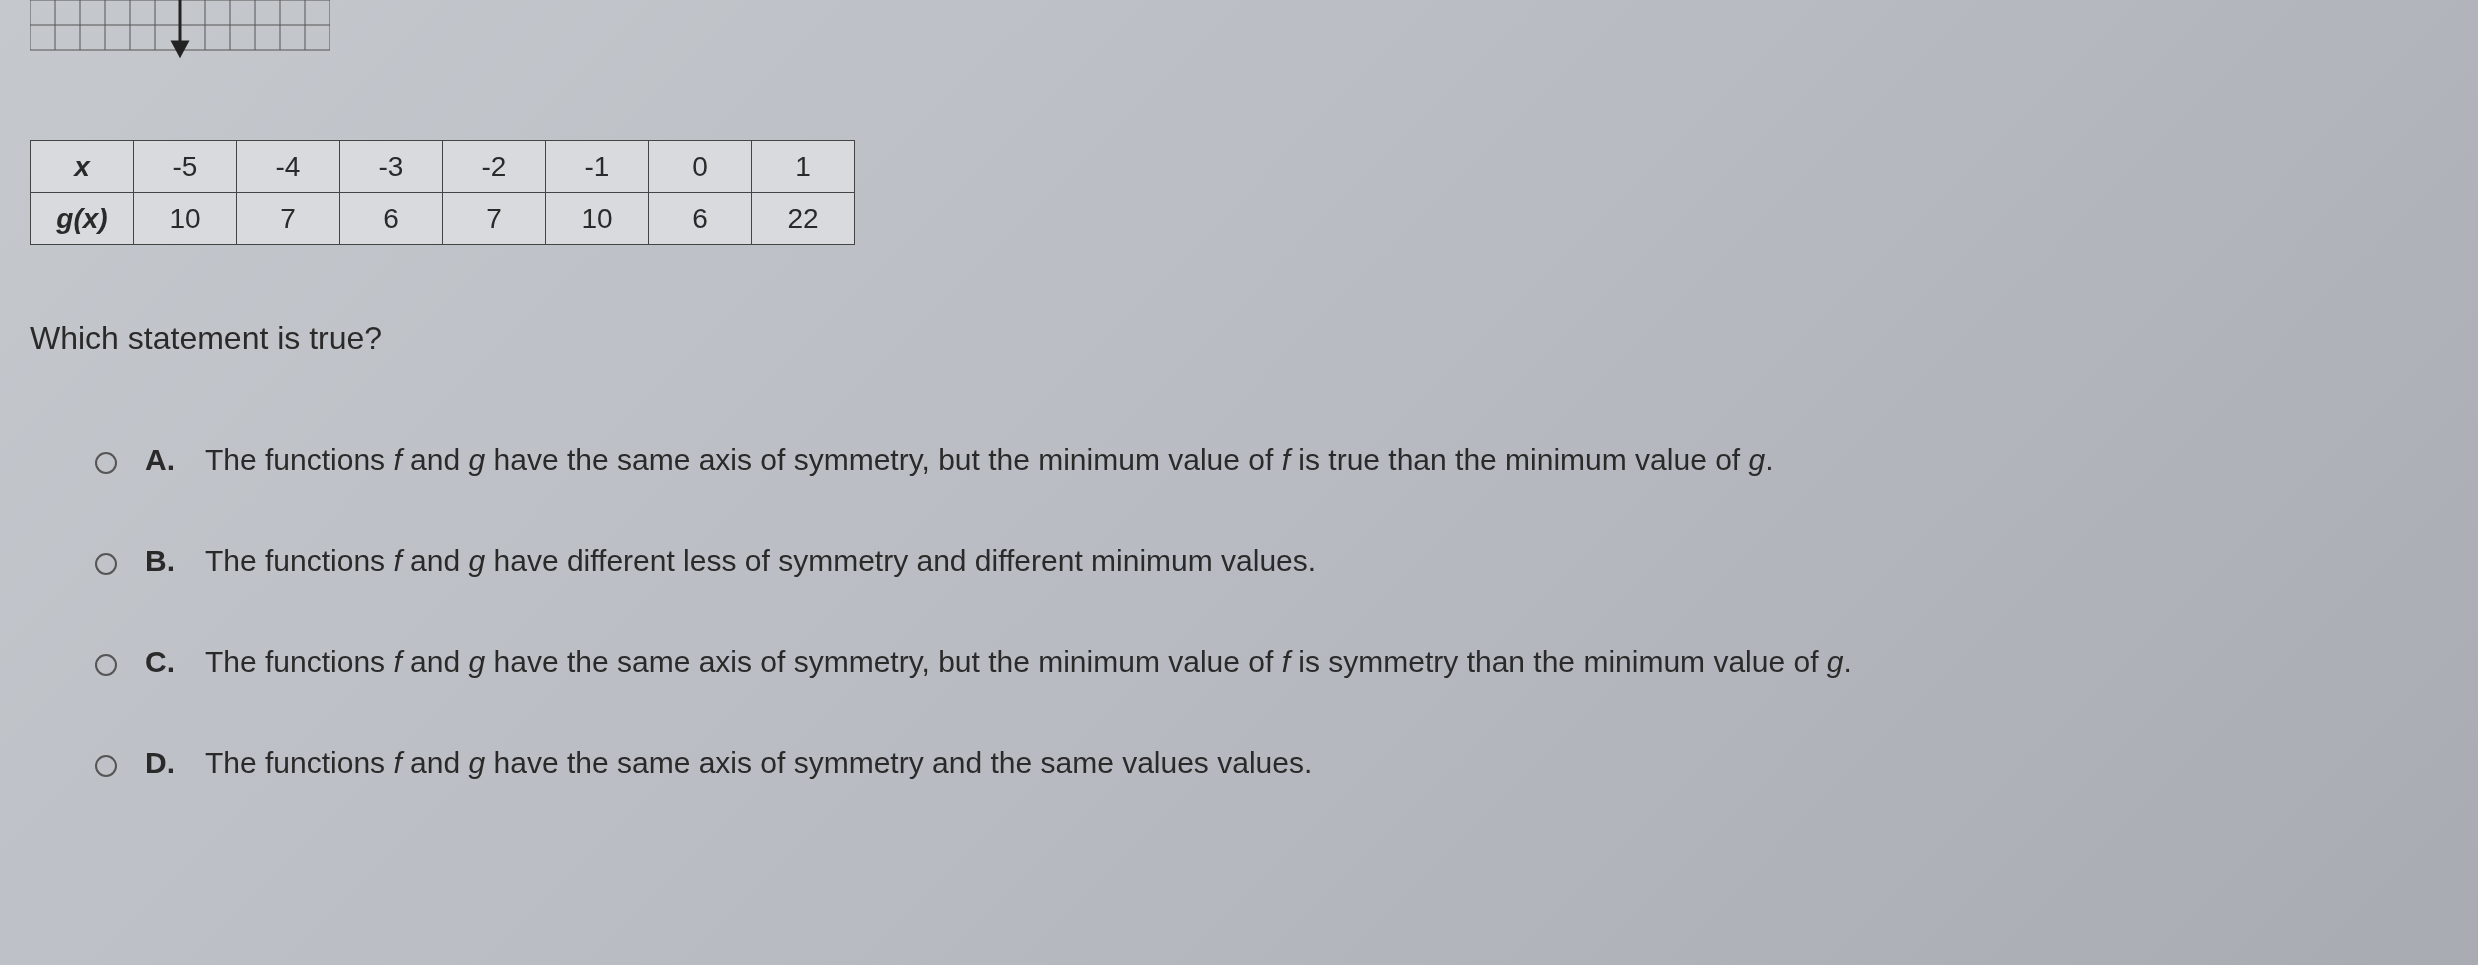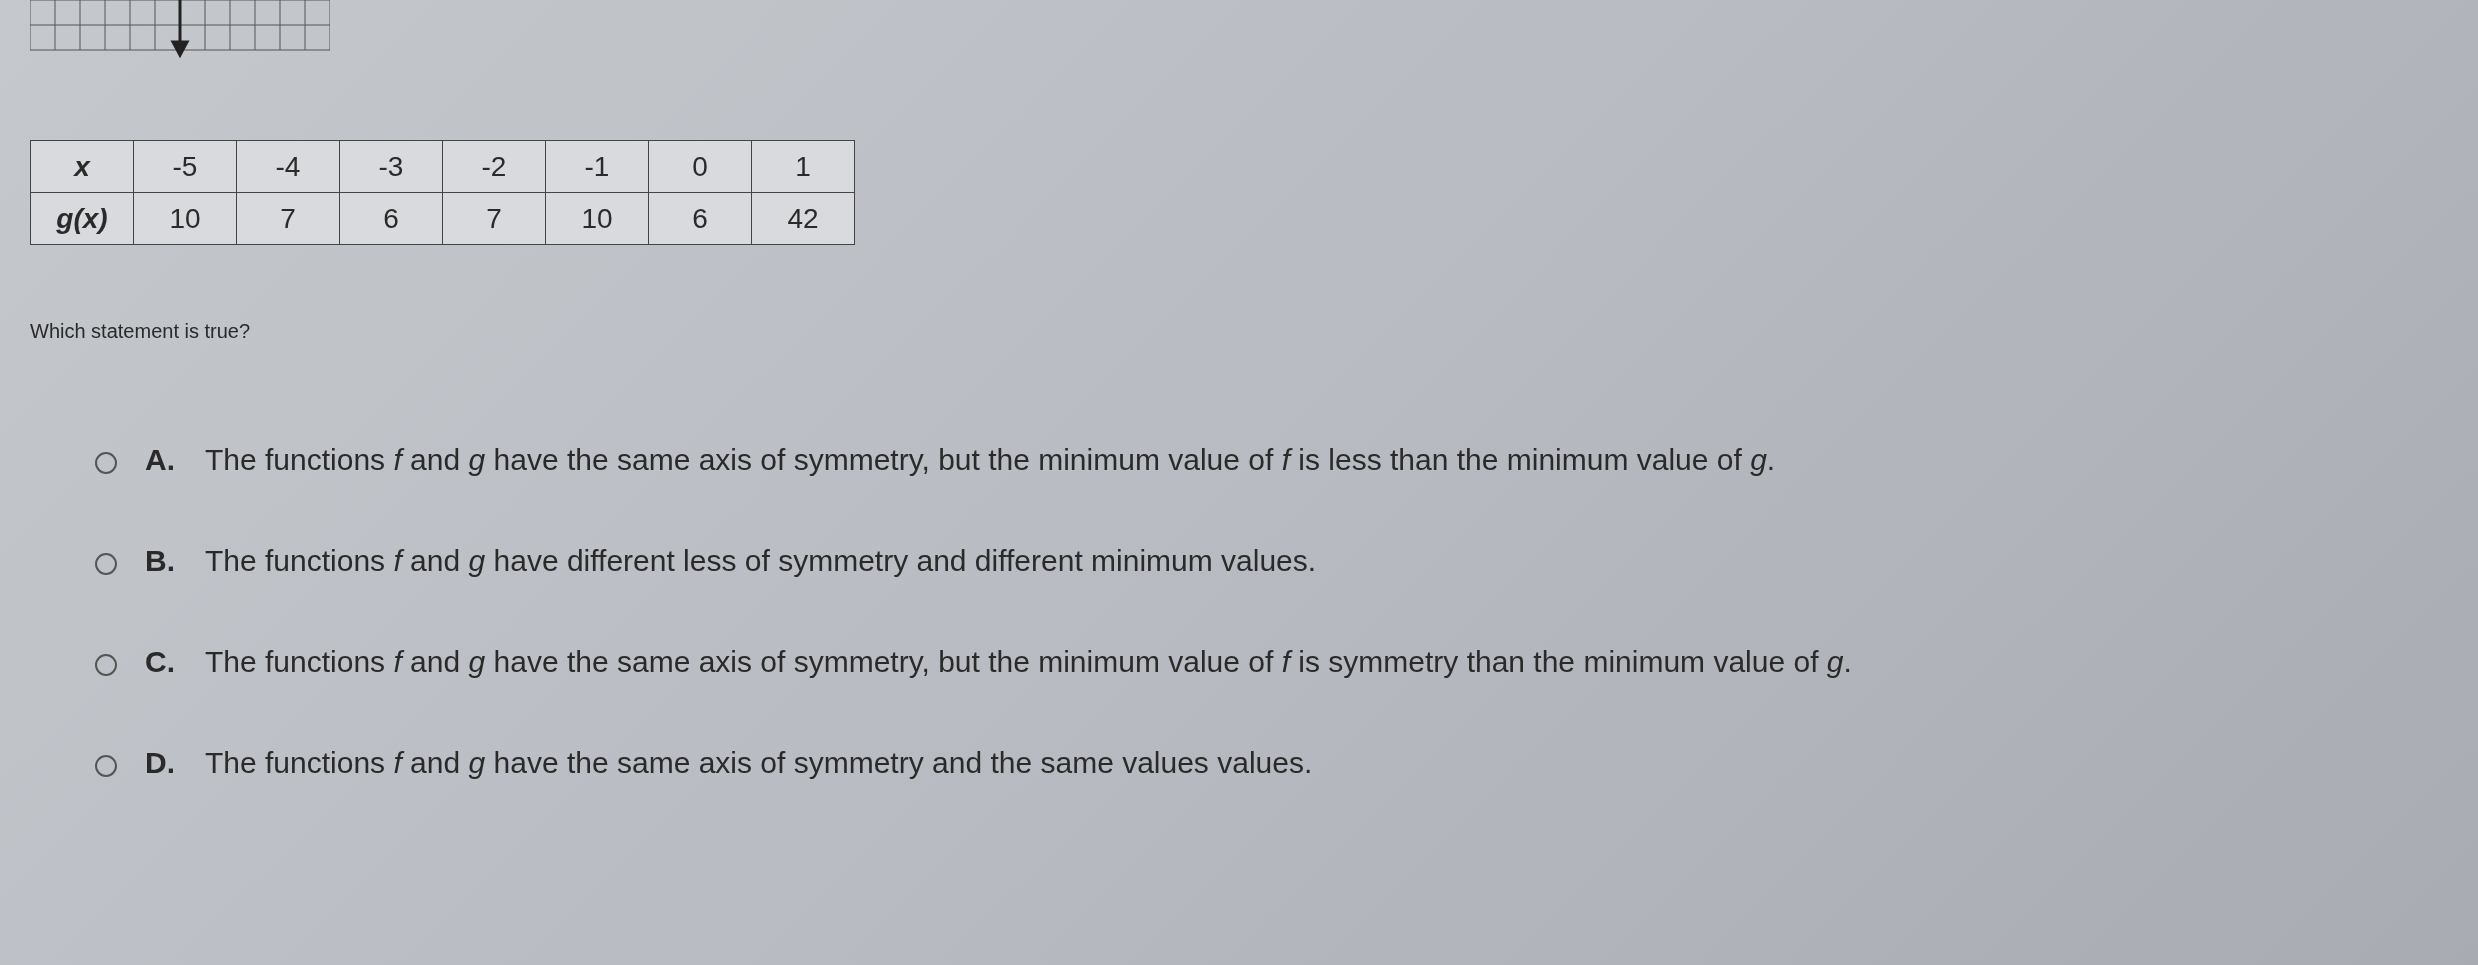--- a/index.html
+++ b/index.html
@@ -50,21 +50,21 @@
     
     .data-table .row-header {
       font-style: italic;
       font-weight: bold;
     }
     
     .question-text {
       position: absolute;
       top: 320px;
       left: 30px;
-      font-size: 20px;
+      font-size: 32px;
       color: #2a2a2a;
     }
     
     .options {
       position: absolute;
       top: 440px;
       left: 95px;
     }
     
     .option-row {
@@ -145,33 +145,33 @@
     <td>1</td>
   </tr>
   <tr>
     <td class="row-header">g(x)</td>
     <td>10</td>
     <td>7</td>
     <td>6</td>
     <td>7</td>
     <td>10</td>
     <td>6</td>
-    <td>42</td>
+    <td>22</td>
   </tr>
 </tbody>
   </table>
 
 <div class="question-text">Which statement is true?</div>
 
 <div class="options">
 
   <div class="option-row">
     <div class="radio"></div>
     <div class="option-letter">A.</div>
-    <div class="option-text"><span>The functions </span><span class="func">f</span><span> and </span><span class="func">g</span><span> have the same axis of symmetry, but the minimum value of </span><span class="func">f</span><span> is less than the minimum value of </span><span class="func">g</span><span>.</span></div>
+    <div class="option-text"><span>The functions </span><span class="func">f</span><span> and </span><span class="func">g</span><span> have the same axis of symmetry, but the minimum value of </span><span class="func">f</span><span> is true than the minimum value of </span><span class="func">g</span><span>.</span></div>
   </div>
 
   <div class="option-row">
     <div class="radio"></div>
     <div class="option-letter">B.</div>
     <div class="option-text"><span>The functions </span><span class="func">f</span><span> and </span><span class="func">g</span><span> have different less of symmetry and different minimum values.</span><span class="func"></span><span></span><span class="func"></span><span></span></div>
   </div>
 
   <div class="option-row">
     <div class="radio"></div>

